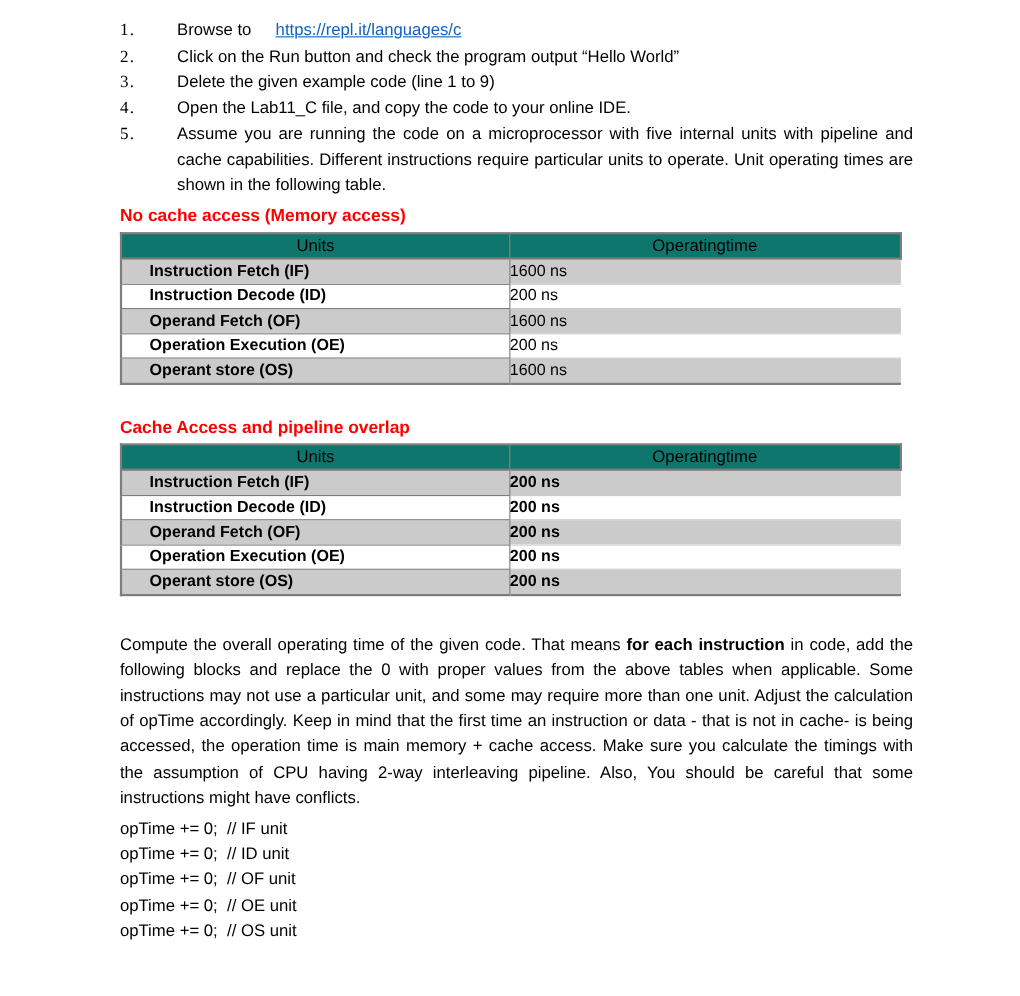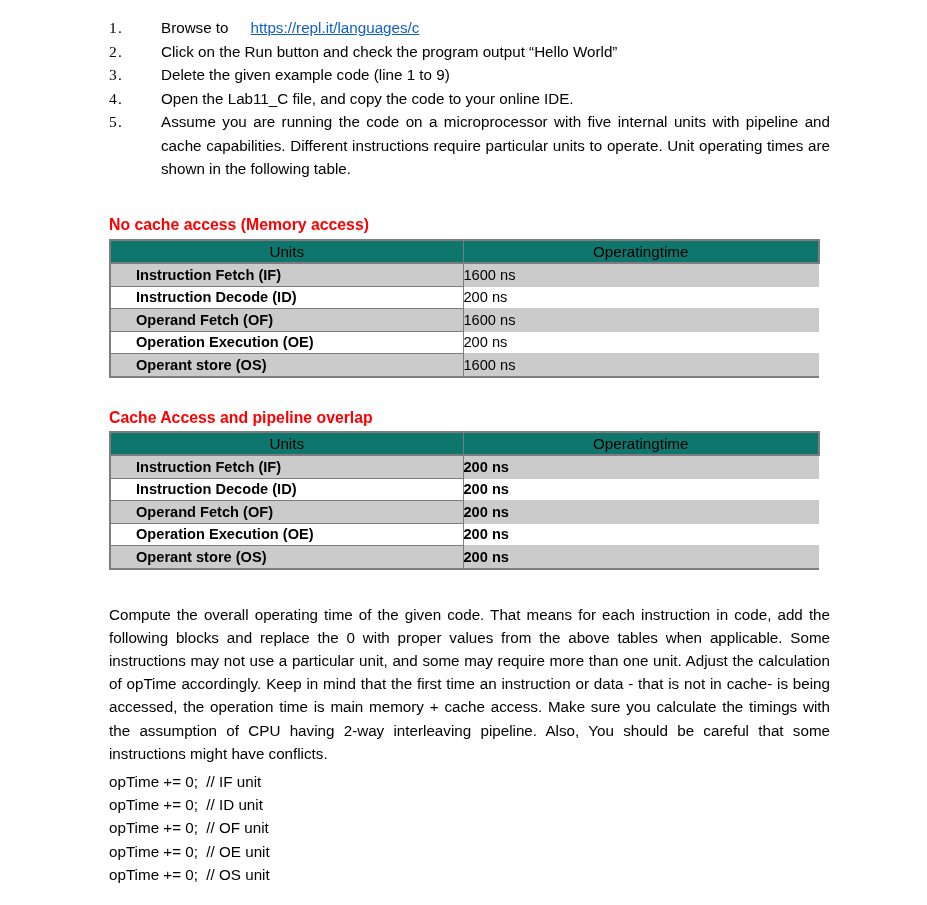--- a/index.html
+++ b/index.html
@@ -57,21 +57,21 @@
   }
 
   
   .red-heading {
     color: #ff0000;
     font-weight: bold;
     font-size: 15.8px;
     line-height: 20px;
     margin: 0;
   }
-  #heading-no-cache { margin-top: 34px; margin-bottom: 4px; }
+  #heading-no-cache { margin-top: 6px; margin-bottom: 4px; }
   #heading-cache    { margin-top: 30px; margin-bottom: 3px; }
 
   
   table.unit-table {
     width: 709px;
     border-collapse: collapse;
     table-layout: fixed;
     font-size: 14.6px;
   }
   table.unit-table col.c-units { width: 353px; }
@@ -119,21 +119,21 @@
   #table-cache .t-body td.v-cell { font-weight: bold; }
 
   
   .para {
     margin: 0;
     text-align: justify;
     font-size: 15.2px;
     line-height: 23.2px;
   }
   #compute-paragraph { margin-top: 33px; }
-  .para b { font-weight: normal; }
+  .para b { font-weight: bold; }
 
   
   .code-lines { margin-top: 5px; }
   .code-line {
     font-size: 15.2px;
     line-height: 23.2px;
     white-space: pre;
   }
 </style>
 </head>

